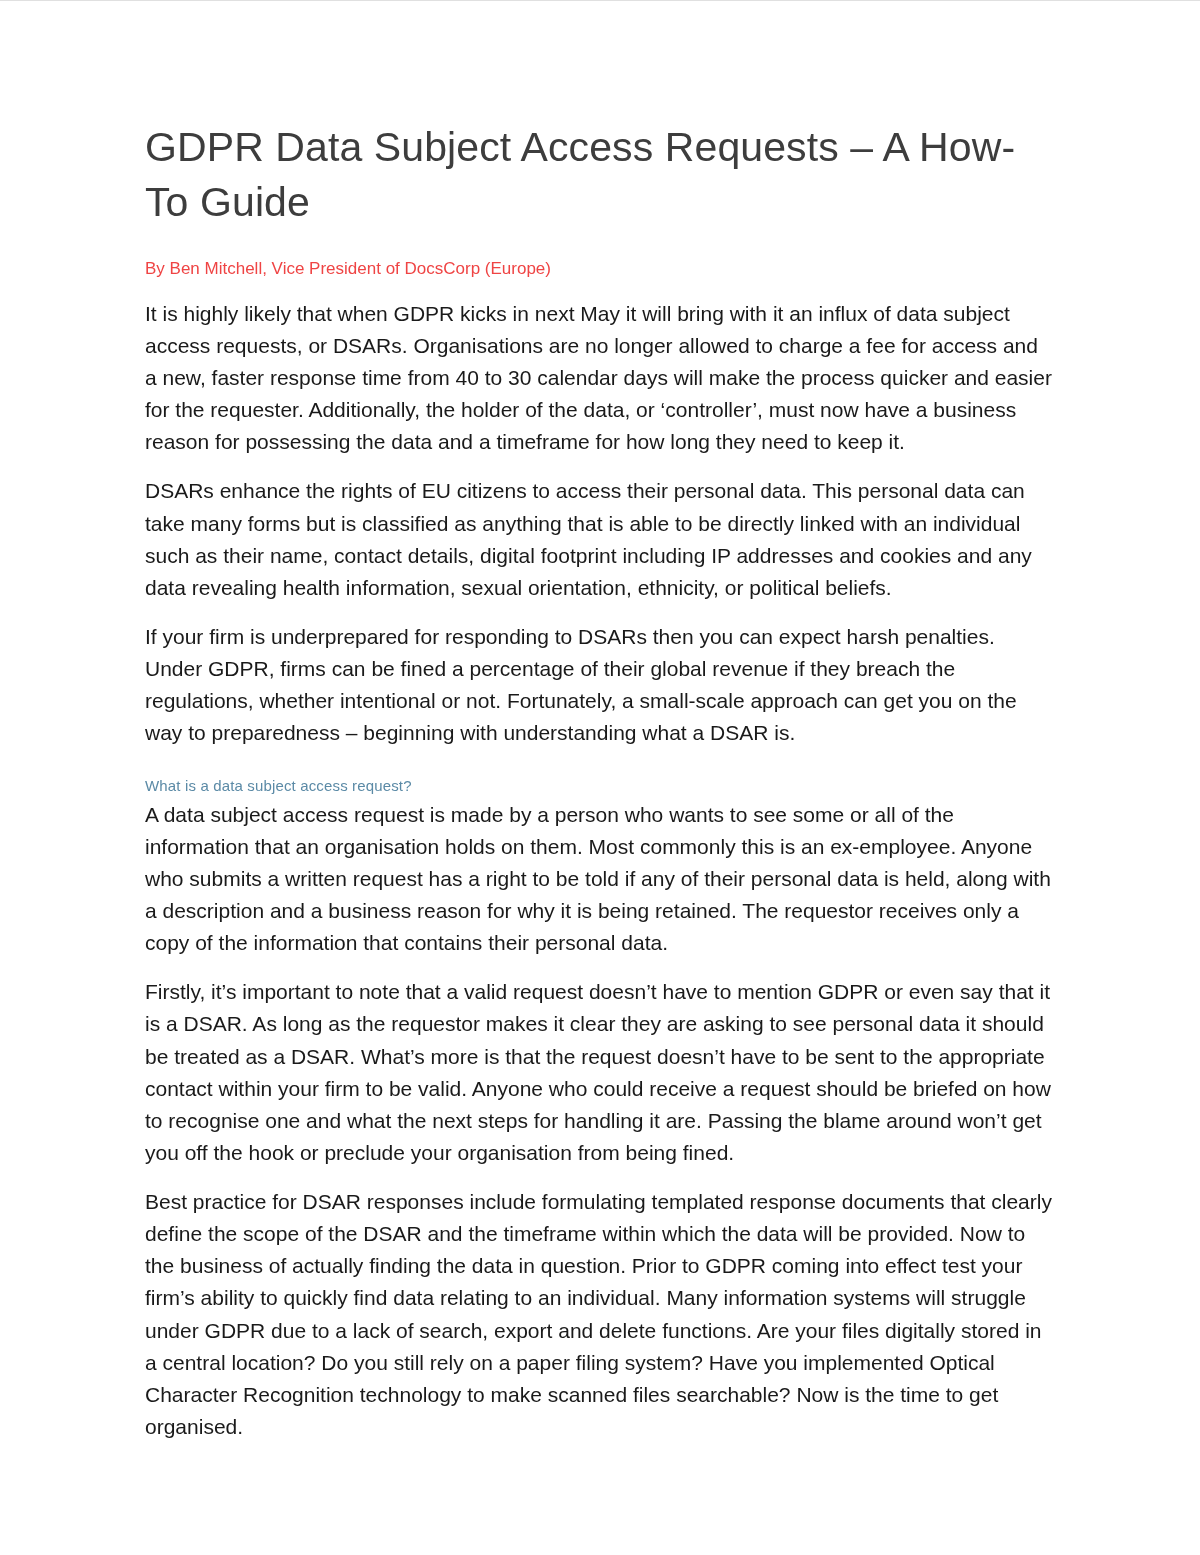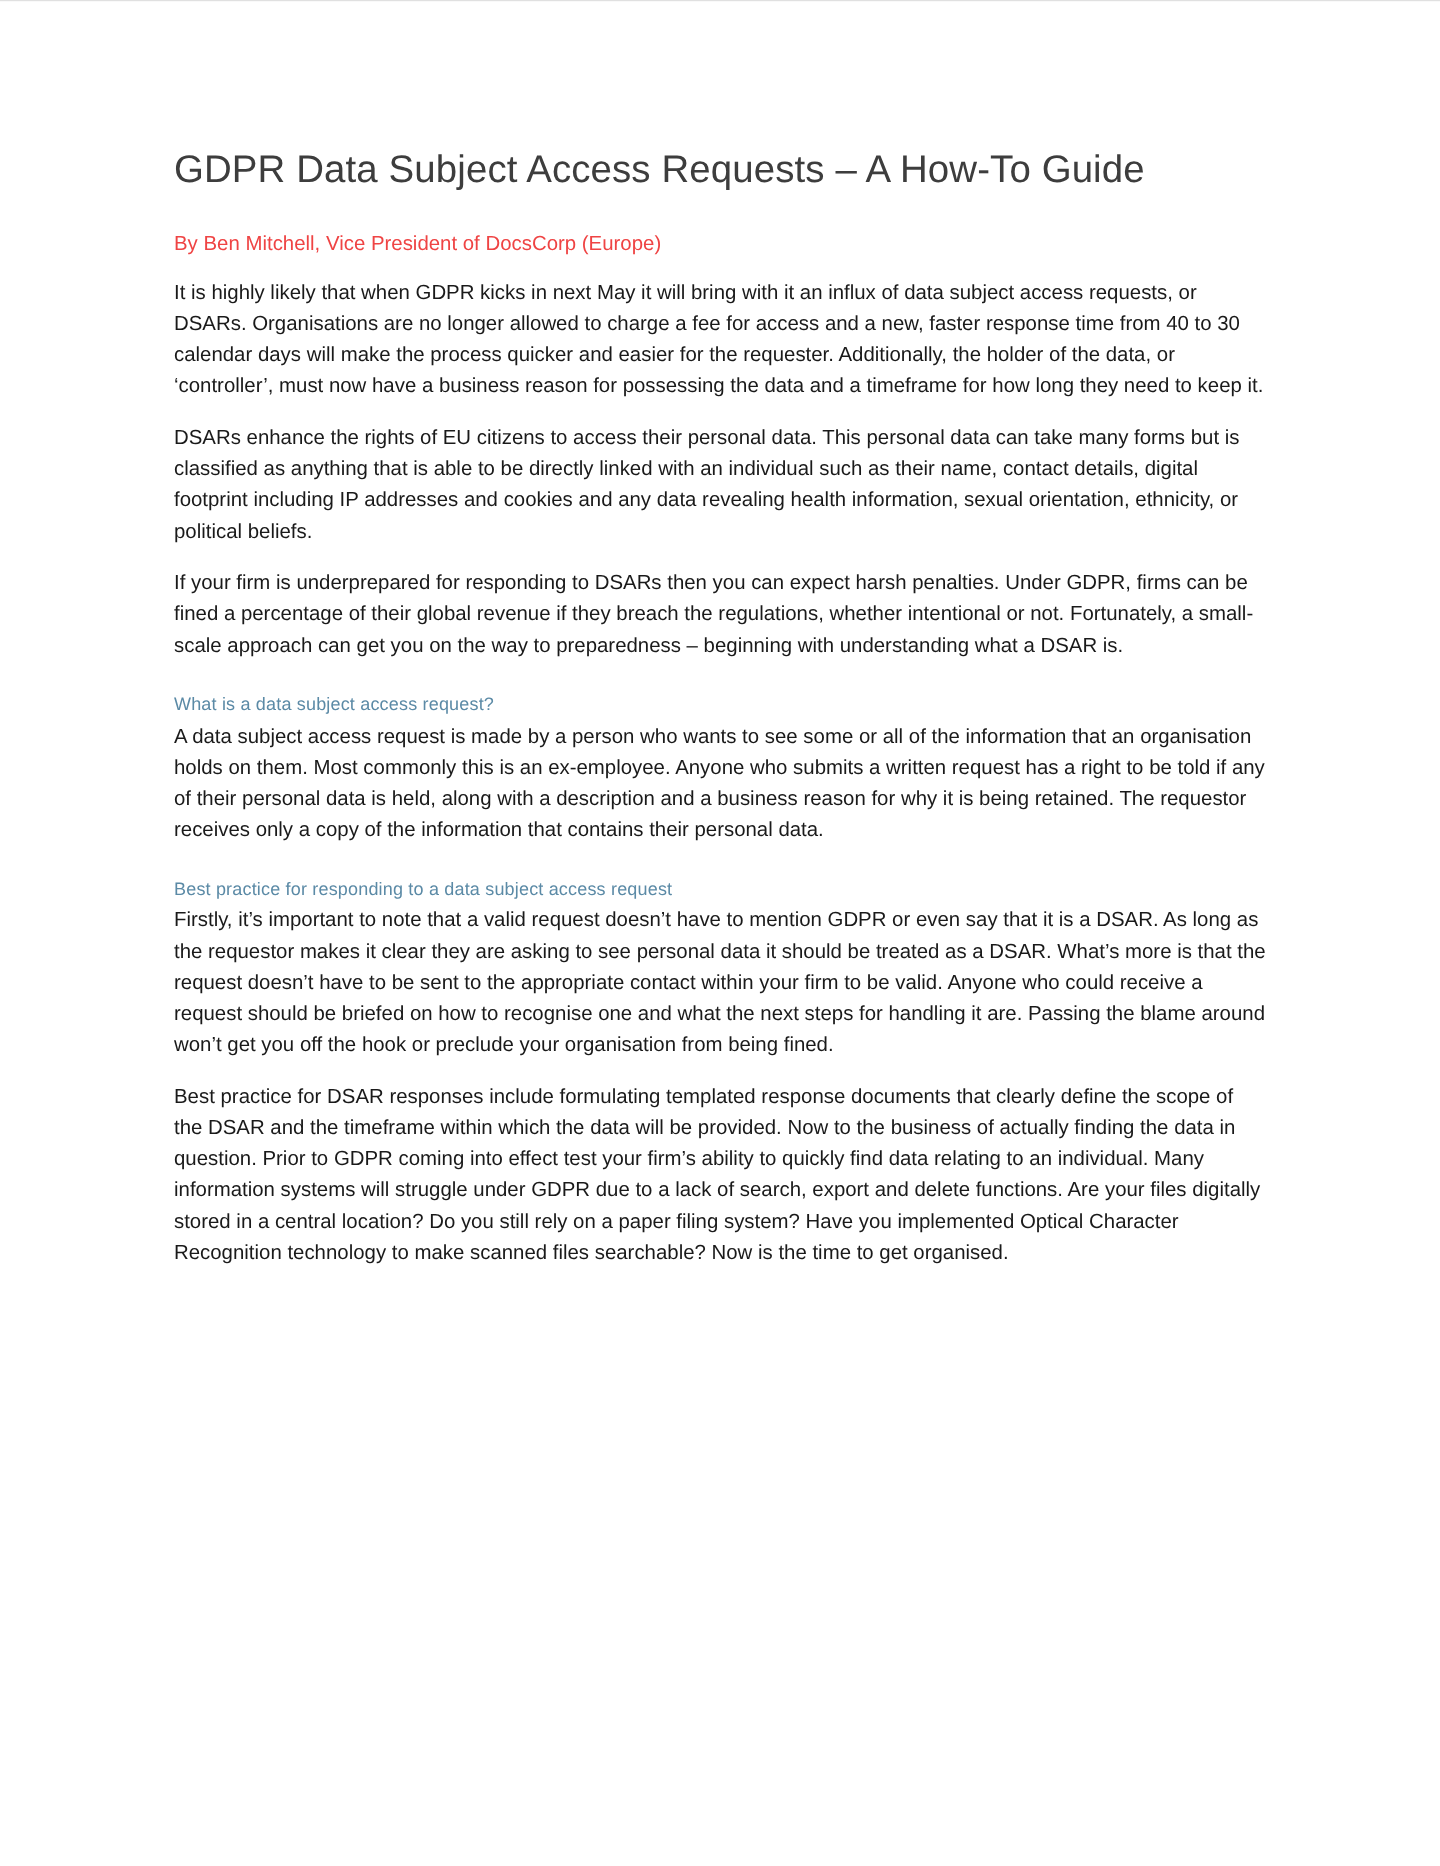--- a/index.html
+++ b/index.html
@@ -20,21 +20,21 @@
     box-sizing: border-box;
     overflow: hidden;
   }
   .page-inner {
     position: absolute;
     left: 145px;
     top: 120px;
     width: 910px;
   }
   .doc-title {
-    font-size: 32px;
+    font-size: 41px;
     line-height: 1.33;
     font-weight: 400;
     color: #3d3d3d;
     letter-spacing: 0.1px;
     margin: 0 0 2px 0;
   }
   .doc-subtitle {
     font-size: 17.5px;
     line-height: 1.52;
     font-style: italic;
@@ -44,21 +44,21 @@
     font-weight: 400;
   }
   .byline {
     font-size: 17px;
     font-weight: normal;
     color: #ef4444;
     margin: 28px 0 0 0;
     line-height: 1.4;
   }
   p.body-text {
-    font-size: 17px;
+    font-size: 21px;
     line-height: 1.53;
     color: #1a1a1a;
     margin: 17px 0 0 0;
     text-align: left;
   }
   h2.section-heading {
     font-size: 15px;
     font-weight: 400;
     color: #5b8aa6;
     margin: 27px 0 0 0;
@@ -89,20 +89,19 @@
 
     <p class="body-text">It is highly likely that when GDPR kicks in next May it will bring with it an influx of data subject access requests, or DSARs. Organisations are no longer allowed to charge a fee for access and a new, faster response time from 40 to 30 calendar days will make the process quicker and easier for the requester. Additionally, the holder of the data, or ‘controller’, must now have a business reason for possessing the data and a timeframe for how long they need to keep it.</p>
 
     <p class="body-text">DSARs enhance the rights of EU citizens to access their personal data. This personal data can take many forms but is classified as anything that is able to be directly linked with an individual such as their name, contact details, digital footprint including IP addresses and cookies and any data revealing health information, sexual orientation, ethnicity, or political beliefs.</p>
 
     <p class="body-text">If your firm is underprepared for responding to DSARs then you can expect harsh penalties. Under GDPR, firms can be fined a percentage of their global revenue if they breach the regulations, whether intentional or not. Fortunately, a small-scale approach can get you on the way to preparedness – beginning with understanding what a DSAR is.</p>
 
     <h2 class="section-heading">What is a data subject access request?</h2>
     <p class="body-text">A data subject access request is made by a person who wants to see some or all of the information that an organisation holds on them. Most commonly this is an ex-employee. Anyone who submits a written request has a right to be told if any of their personal data is held, along with a description and a business reason for why it is being retained. The requestor receives only a copy of the information that contains their personal data.</p>
 
-    <h2 class="section-heading">Best practice for responding to a data subject access request</h2>
     <p class="body-text">Firstly, it’s important to note that a valid request doesn’t have to mention GDPR or even say that it is a DSAR. As long as the requestor makes it clear they are asking to see personal data it should be treated as a DSAR. What’s more is that the request doesn’t have to be sent to the appropriate contact within your firm to be valid. Anyone who could receive a request should be briefed on how to recognise one and what the next steps for handling it are. Passing the blame around won’t get you off the hook or preclude your organisation from being fined.</p>
 
     <p class="body-text">Best practice for DSAR responses include formulating templated response documents that clearly define the scope of the DSAR and the timeframe within which the data will be provided. Now to the business of actually finding the data in question. Prior to GDPR coming into effect test your firm’s ability to quickly find data relating to an individual. Many information systems will struggle under GDPR due to a lack of search, export and delete functions. Are your files digitally stored in a central location? Do you still rely on a paper filing system? Have you implemented Optical Character Recognition technology to make scanned files searchable? Now is the time to get organised.</p>
 
 
   </div>
 </div>
 
 </body></html>

